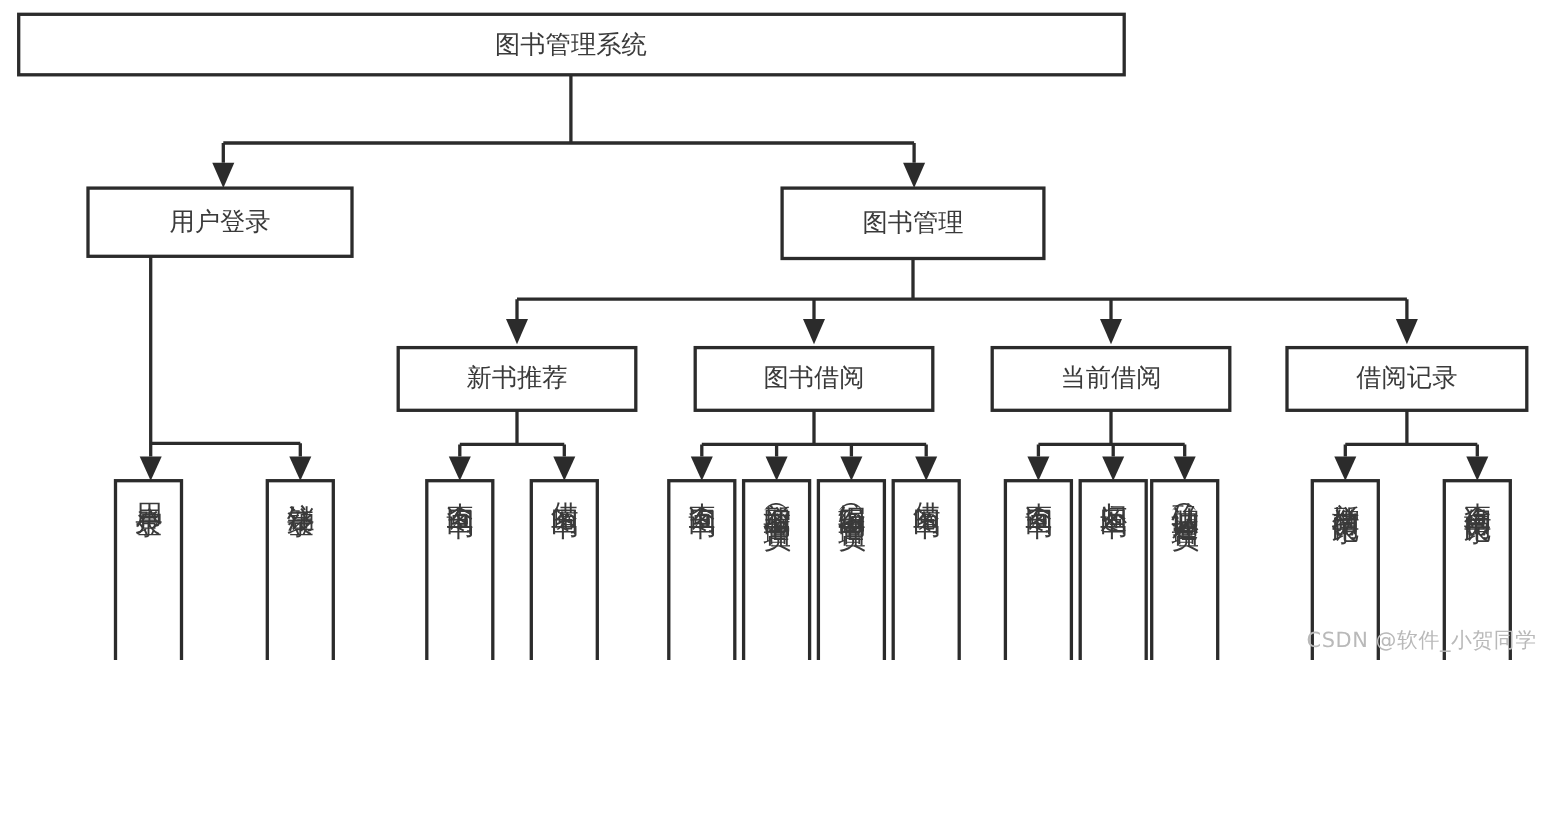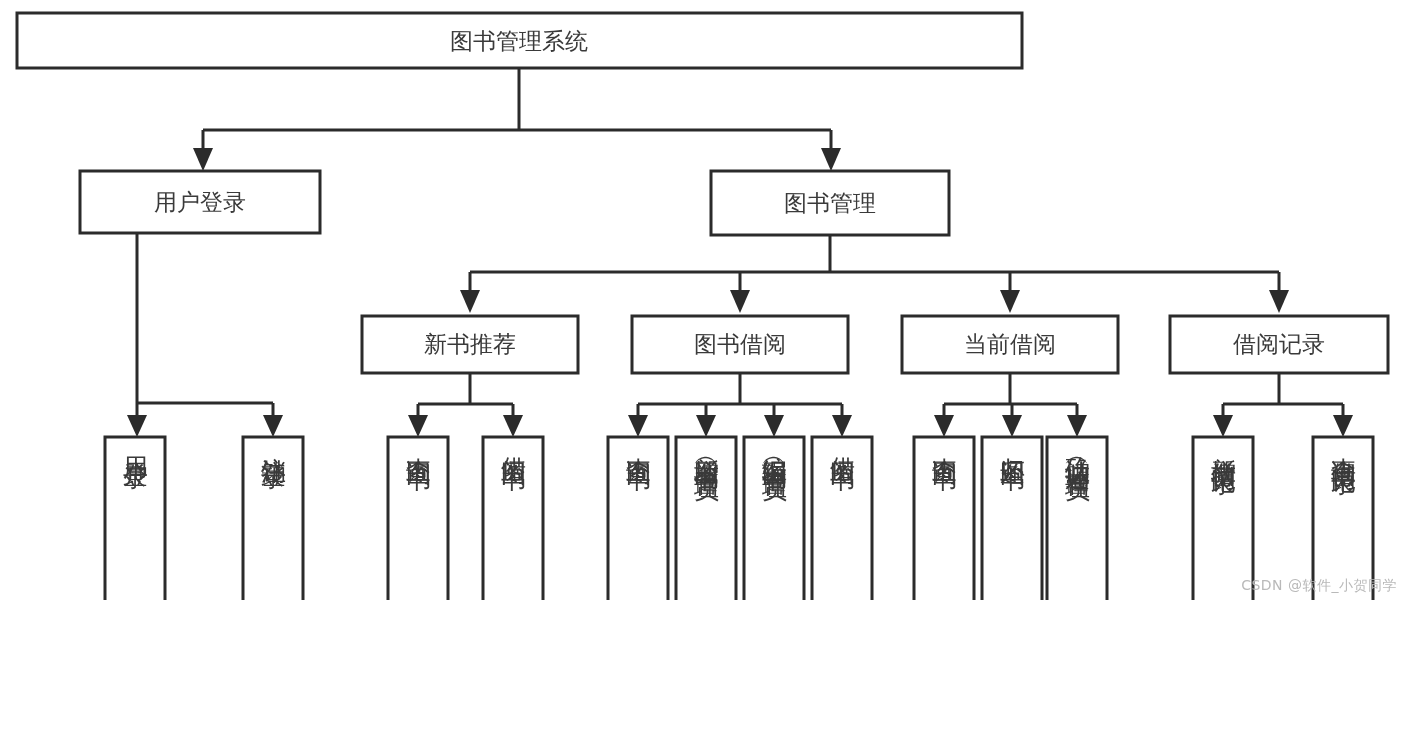--- a/index.html
+++ b/index.html
@@ -60,21 +60,21 @@
     line-height: 1.12;
     letter-spacing: 3px;
     color: #3a3a3a;
     white-space: nowrap;
   }
   .watermark {
     position: absolute;
     right: 8px;
     bottom: 5px;
     font-family: "DejaVu Sans", "Liberation Sans", sans-serif;
-    font-size: 14px;
+    font-size: 19px;
     color: #b9b9b9;
     white-space: nowrap;
     letter-spacing: 0.5px;
   }
 </style>
 </head>
 <body>
 
 <div id="canvas">
 

